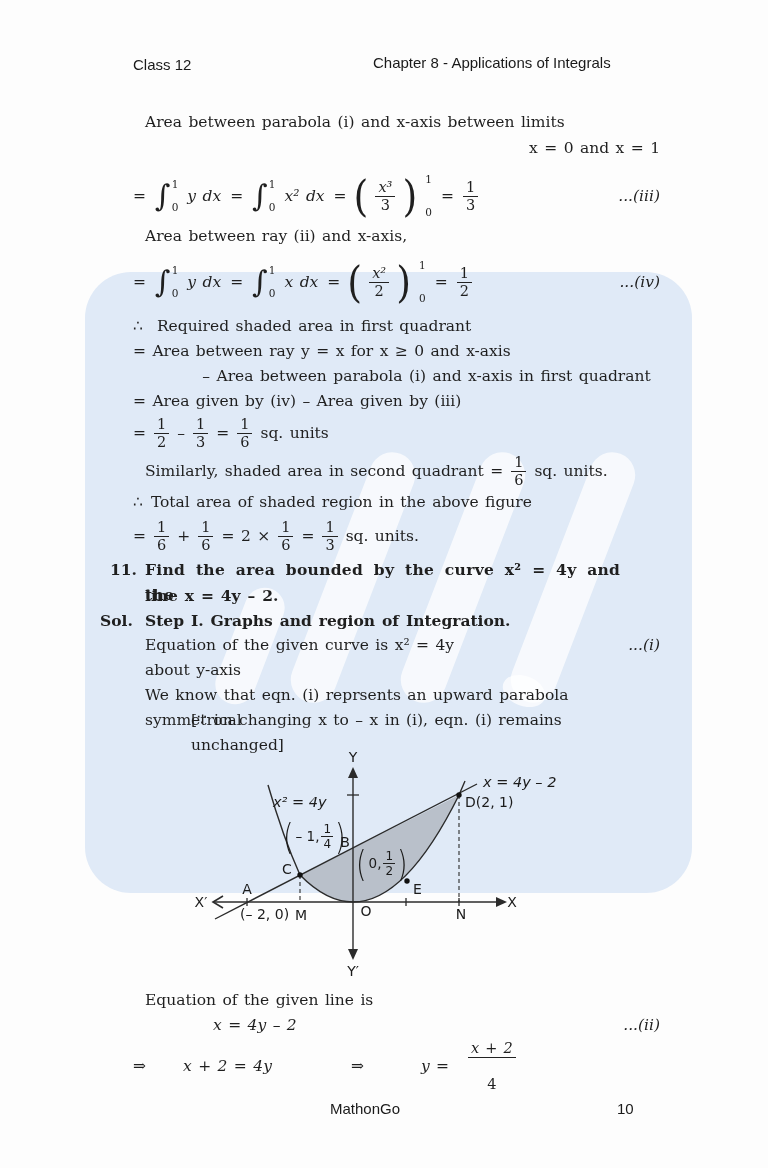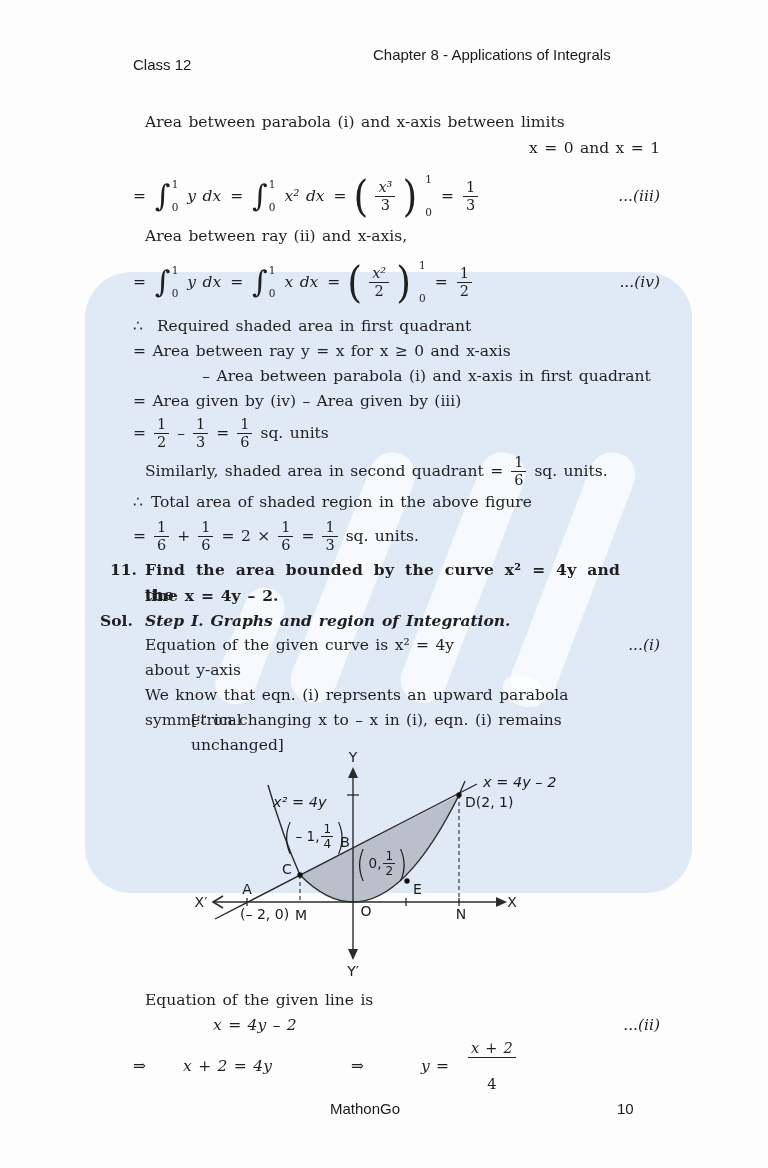--- a/index.html
+++ b/index.html
@@ -12,21 +12,21 @@
           transform:rotate(21deg);}
   .wm-b1{left:145px;top:313px;width:40px;height:122px;}
   .wm-b2{left:245px;top:173px;width:46px;height:265px;}
   .wm-b3{left:355px;top:173px;width:46px;height:265px;}
   .wm-b4{left:465px;top:173px;width:46px;height:265px;}
   .wm-dot{position:absolute;left:417px;top:404px;width:44px;height:30px;
           background:rgba(255,255,255,0.72);border-radius:50%;transform:rotate(21deg);}
   
   .hdr,.ftr{position:absolute;font-family:"Liberation Sans",sans-serif;font-size:15px;color:#1a1a1a;z-index:3;}
   .hdr-left{left:133px;top:56px;}
-  .hdr-right{left:373px;top:46px;}
+  .hdr-right{left:373px;top:54px;}
   .ftr-brand{left:330px;top:1100px;}
   .ftr-page{left:617px;top:1100px;}
   
   .content{position:absolute;left:133px;top:110px;width:527px;z-index:2;
            font-size:15.5px;line-height:25px;word-spacing:1.5px;}
   .content2{position:absolute;left:133px;top:988px;width:527px;z-index:2;
             font-size:15.5px;line-height:25px;word-spacing:1.5px;}
   .row{position:relative;}
   .pad{padding-left:12px;}
   .right{text-align:right;}
@@ -235,21 +235,21 @@
     </div>
 
     <div class="row bold h26">
       <span class="hang">11.</span>
       <span class="justify pad" style="display:block;">Find the area bounded by the curve x² = 4y and the</span>
     </div>
     <div class="row bold pad h25">line x = 4y – 2.</div>
 
     <div class="row bold h25">
       <span class="hangsol">Sol.</span>
-      <span class="pad" style="display:block;font-style:italic;">Step I. Graphs and region of Integration.</span>
+      <span class="pad" style="display:block;">Step I. Graphs and region of Integration.</span>
     </div>
 
     <div class="row flexrow pad h25">
       <span>Equation of the given curve is x² = 4y</span>
       <span class="tag">...(i)</span>
     </div>
     <div class="row pad h25">about y-axis</div>
     <div class="row pad h25">We know that eqn. (i) reprsents an upward parabola symmetrical</div>
     <div class="row ind58 h25">[∵ on changing x to – x in (i), eqn. (i) remains unchanged]</div>
   </div>

